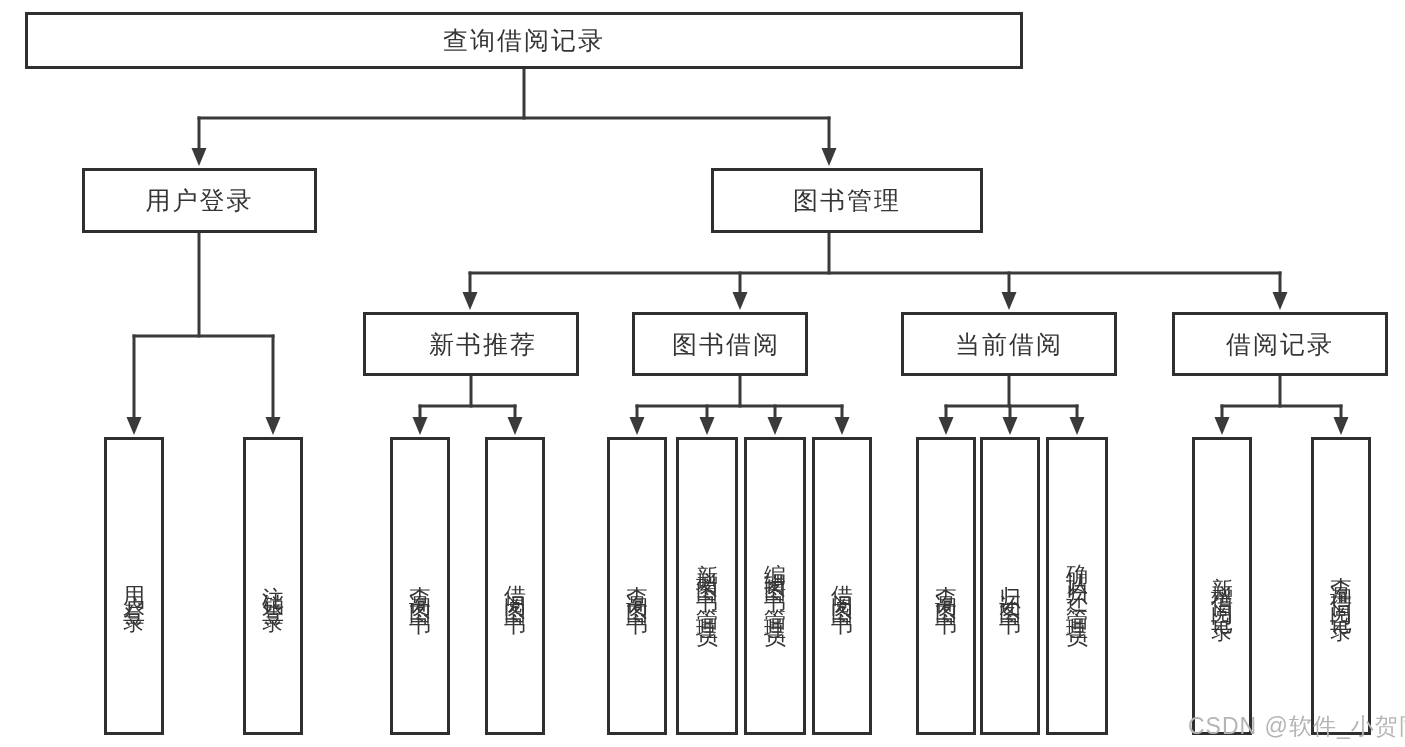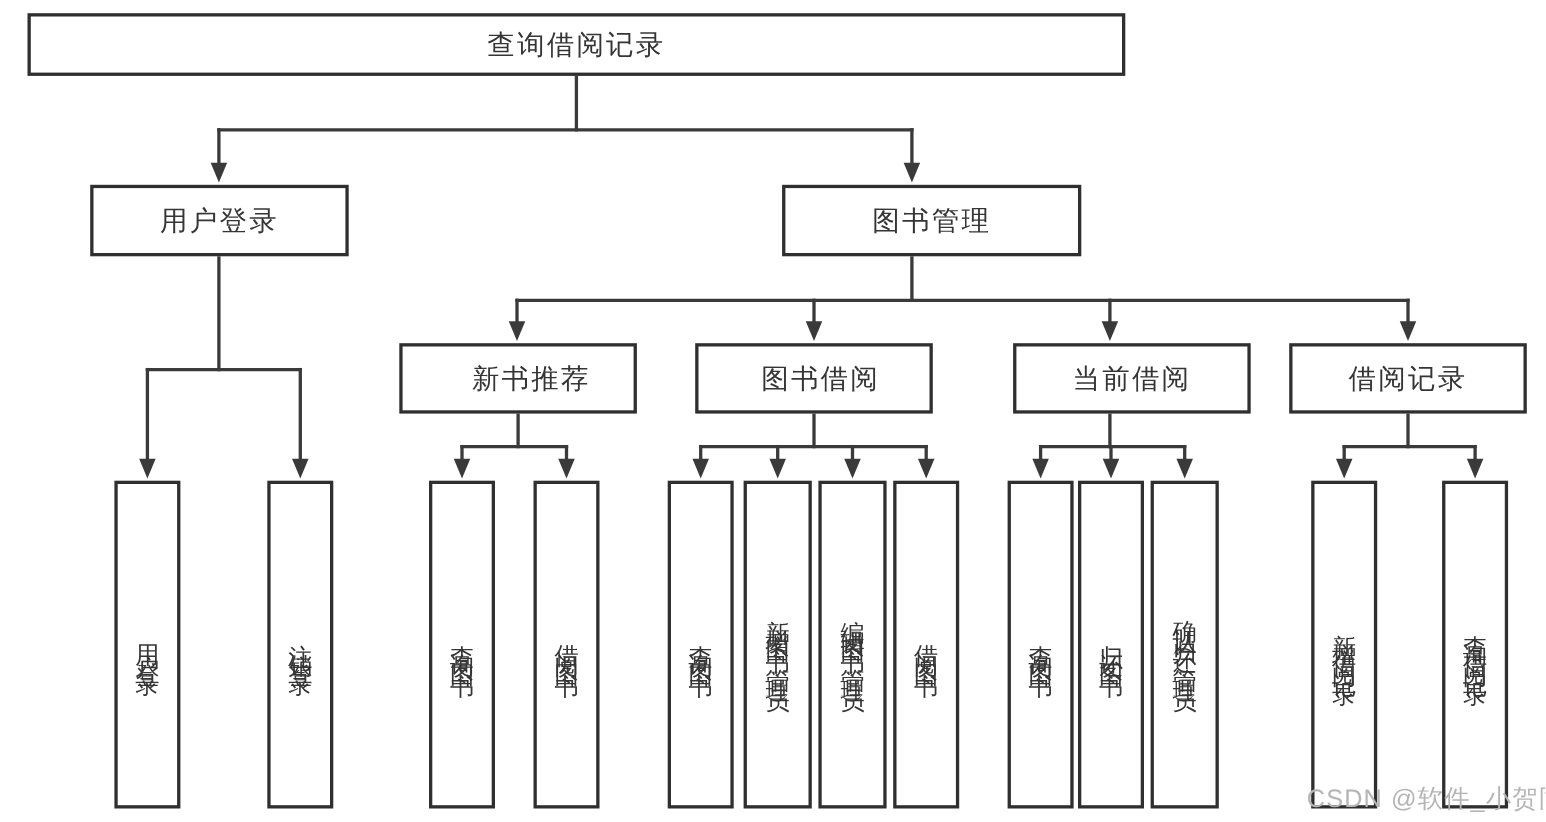--- a/index.html
+++ b/index.html
@@ -120,24 +120,24 @@
     </div>
     <div class="node" style="left: 82px; top: 168px; width: 235px; height: 65px;">
       <span class="lbl-h">用户登录</span>
     </div>
     <div class="node" style="left: 711px; top: 168px; width: 272px; height: 65px;">
       <span class="lbl-h">图书管理</span>
     </div>
     <div class="node" style="left: 363px; top: 312px; width: 216px; height: 64px; padding-left: 24px;">
       <span class="lbl-h">新书推荐</span>
     </div>
-    <div class="node" style="left: 632px; top: 312px; width: 216px; height: 64px; padding-left: 12px;">
+    <div class="node" style="left: 632px; top: 312px; width: 176px; height: 64px; padding-left: 12px;">
       <span class="lbl-h">图书借阅</span>
     </div>
-    <div class="node" style="left: 901px; top: 312px; width: 216px; height: 64px; margin-left: 20px;">
+    <div class="node" style="left: 901px; top: 312px; width: 216px; height: 64px;">
       <span class="lbl-h">当前借阅</span>
     </div>
     <div class="node" style="left: 1172px; top: 312px; width: 216px; height: 64px;">
       <span class="lbl-h">借阅记录</span>
     </div>
     <div class="node" style="left: 104px; top: 437px; width: 60px; height: 298px;">
       <span class="lbl-v">用户登录</span>
     </div>
     <div class="node" style="left: 243px; top: 437px; width: 60px; height: 298px;">
       <span class="lbl-v">注销登录</span>

